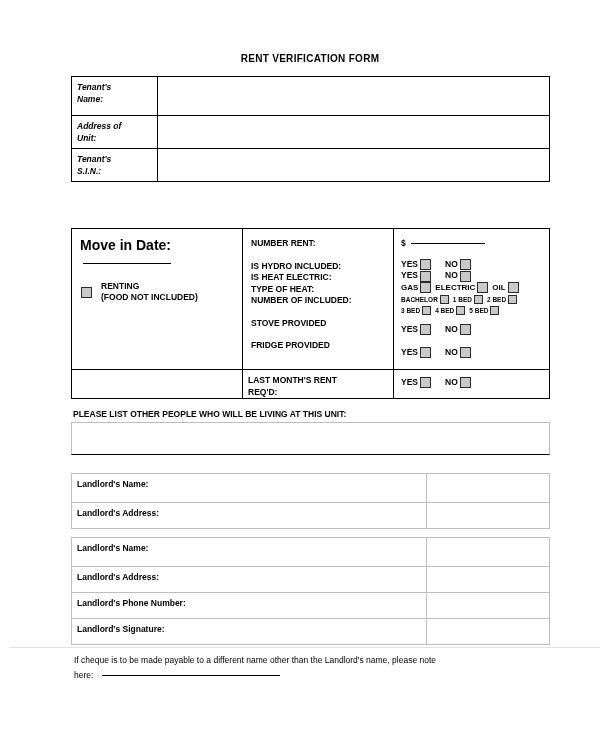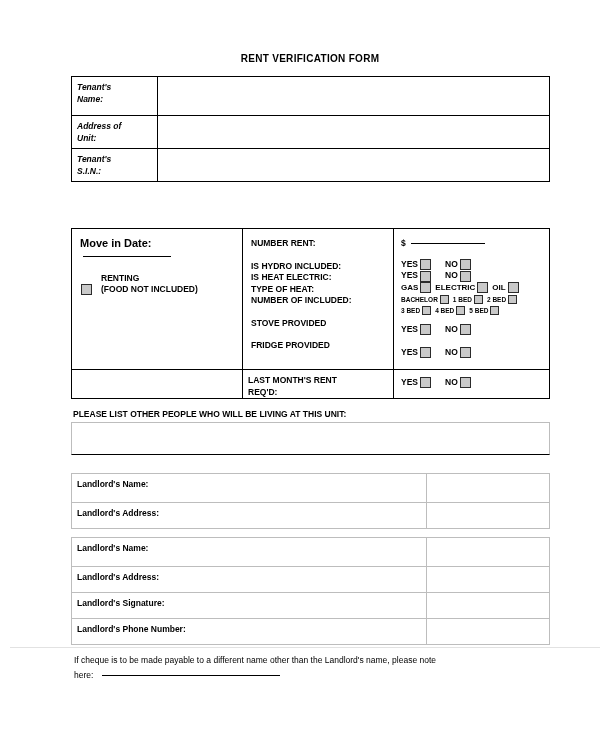--- a/index.html
+++ b/index.html
@@ -60,34 +60,34 @@
   #tenant-table { left: 61px; top: 76px; width: 479px; }
   #tenant-table td.k { width: 85px; font-style: italic; }
 
   
   #rent-table { left: 61px; top: 228px; width: 479px; }
   #rent-table td { vertical-align: top; }
   #rent-table td.c1 { width: 170px; }
   #rent-table td.c2 { width: 150px; }
 
   .movein {
-    font-size: 11px;
+    font-size: 14px;
     font-weight: bold;
     padding: 8px 0 0 8px;
   }
   .movein-line {
     display: inline-block;
     border-bottom: 1px solid #000;
     width: 88px;
     margin-left: 3px;
     vertical-align: 2px;
   }
   .renting-row {
     display: flex;
-    align-items: flex-end;
+    align-items: center;
     padding: 12px 0 0 9px;
   }
   .renting-text {
     font-size: 8.5px;
     font-weight: bold;
     line-height: 11px;
     margin-left: 9px;
   }
 
   .chk {
@@ -353,29 +353,29 @@
     <tr>
       <td class="k" style="height:25px;">
         <span class="lbl">Landlord's Address:</span>
       </td>
       <td>
         <span class="lbl"></span>
       </td>
     </tr>
     <tr>
       <td class="k" style="height:25px;">
+        <span class="lbl">Landlord's Phone Number:</span>
+      </td>
+      <td>
+        <span class="lbl"></span>
+      </td>
+    </tr>
+    <tr>
+      <td class="k" style="height:25px;">
         <span class="lbl">Landlord's Signature:</span>
-      </td>
-      <td>
-        <span class="lbl"></span>
-      </td>
-    </tr>
-    <tr>
-      <td class="k" style="height:25px;">
-        <span class="lbl">Landlord's Phone Number:</span>
       </td>
       <td>
         <span class="lbl"></span>
       </td>
     </tr>
   </tbody>
     </table>
 
   <div id="footer-note">
     <span>If cheque is to be made payable to a different name other than the Landlord's name, please note</span><br>

